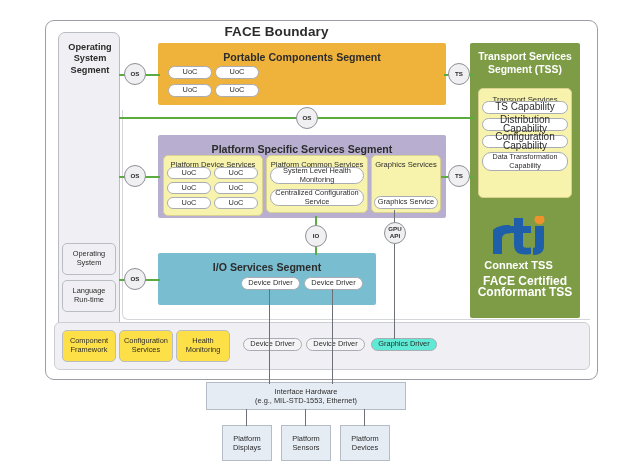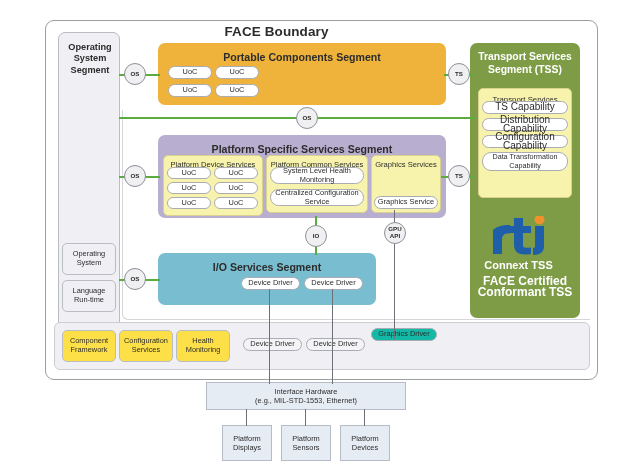--- a/index.html
+++ b/index.html
@@ -128,21 +128,21 @@
     border-top: none;
     border-right: none;
     border-radius: 0 0 0 6px;
     box-sizing: border-box;
     background: transparent;
   }
 
   
   .segment {
     position: absolute;
-    border-radius: 7px;
+    border-radius: 2px;
     box-sizing: border-box;
   }
   .segment-title {
     position: absolute;
     left: 0;
     top: 8px;
     width: 100%;
     text-align: center;
     font-size: 10.6px;
     font-weight: bold;
@@ -253,21 +253,21 @@
   .tsc-4 { left: 482px; top: 152px; width: 86px; height: 19px; }
   .tsc-1 span, .tsc-2 span, .tsc-3 span, .tsc-4 span { font-size:10px; }
 
   
   .dd-io-1 { left: 241px; top: 277px; width: 59px; height: 13px; }
   .dd-io-2 { left: 304px; top: 277px; width: 59px; height: 13px; }
 
   
   .dd-band-1 { left: 243px; top: 338px; width: 59px; height: 13px; background:#f4f4f6; }
   .dd-band-2 { left: 306px; top: 338px; width: 59px; height: 13px; background:#f4f4f6; }
-  .dd-band-3 { left: 371px; top: 328px; width: 66px; height: 13px; background:#14b8a6; }
+  .dd-band-3 { left: 371px; top: 338px; width: 66px; height: 13px; background:#5eead4; }
 
   
   .iface {
     position: absolute;
     width: 22px;
     height: 22px;
     border-radius: 50%;
     background: #f0f0f2;
     border: 1px solid #8d9097;
     box-sizing: border-box;

